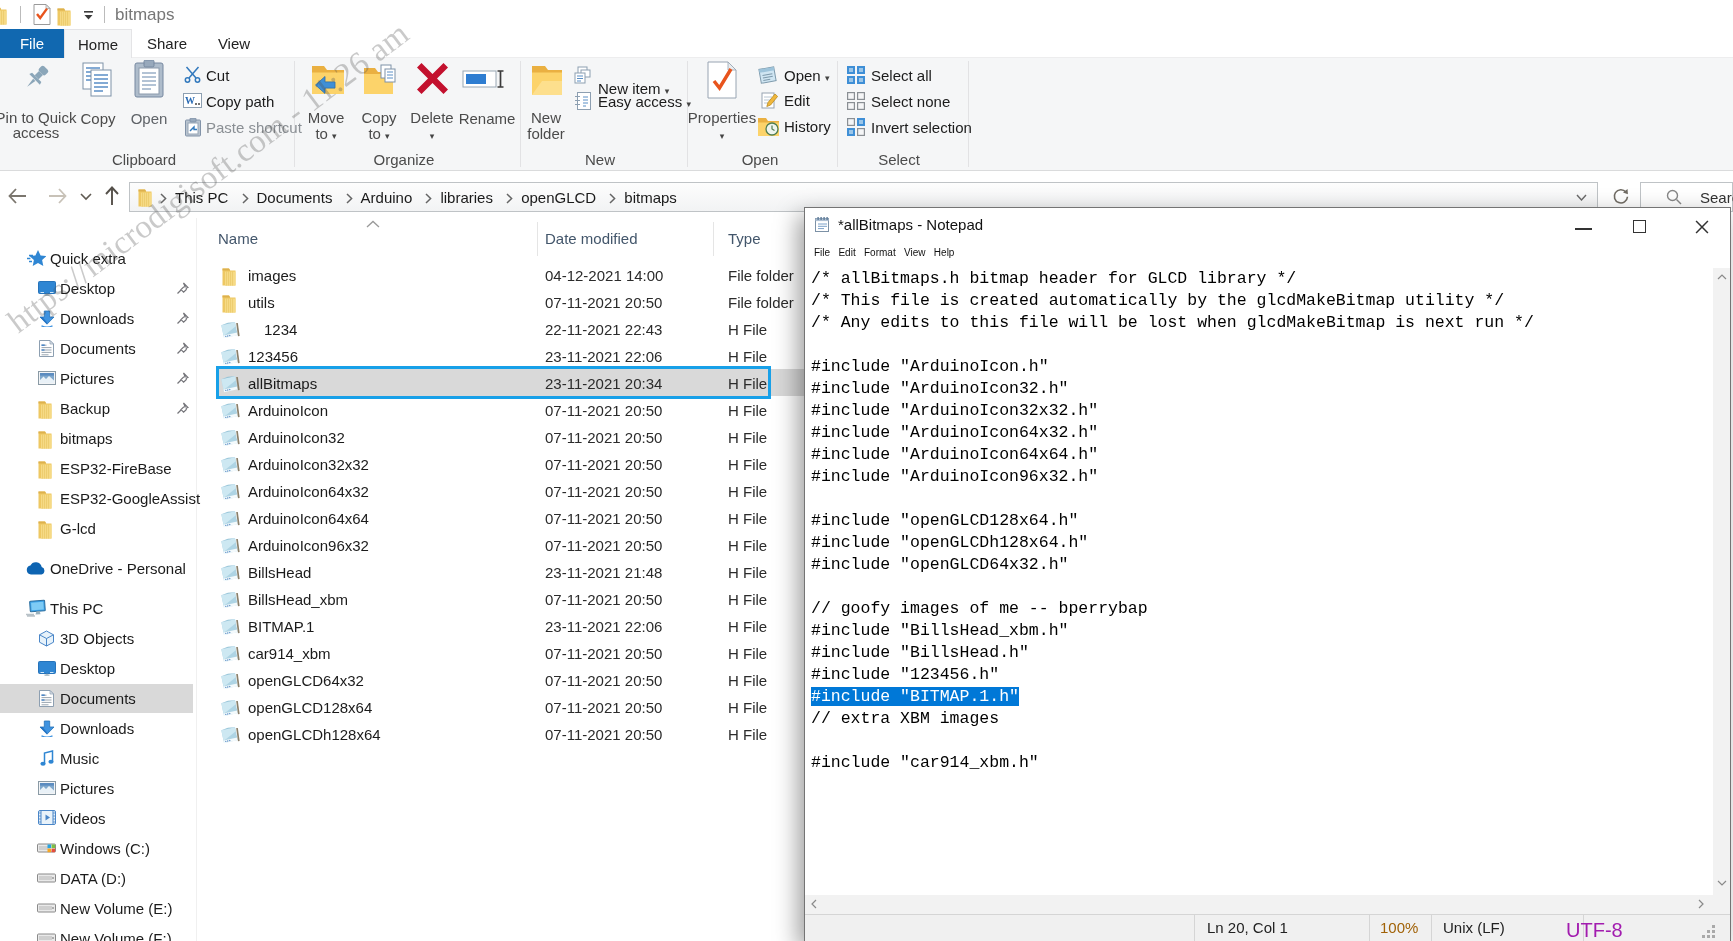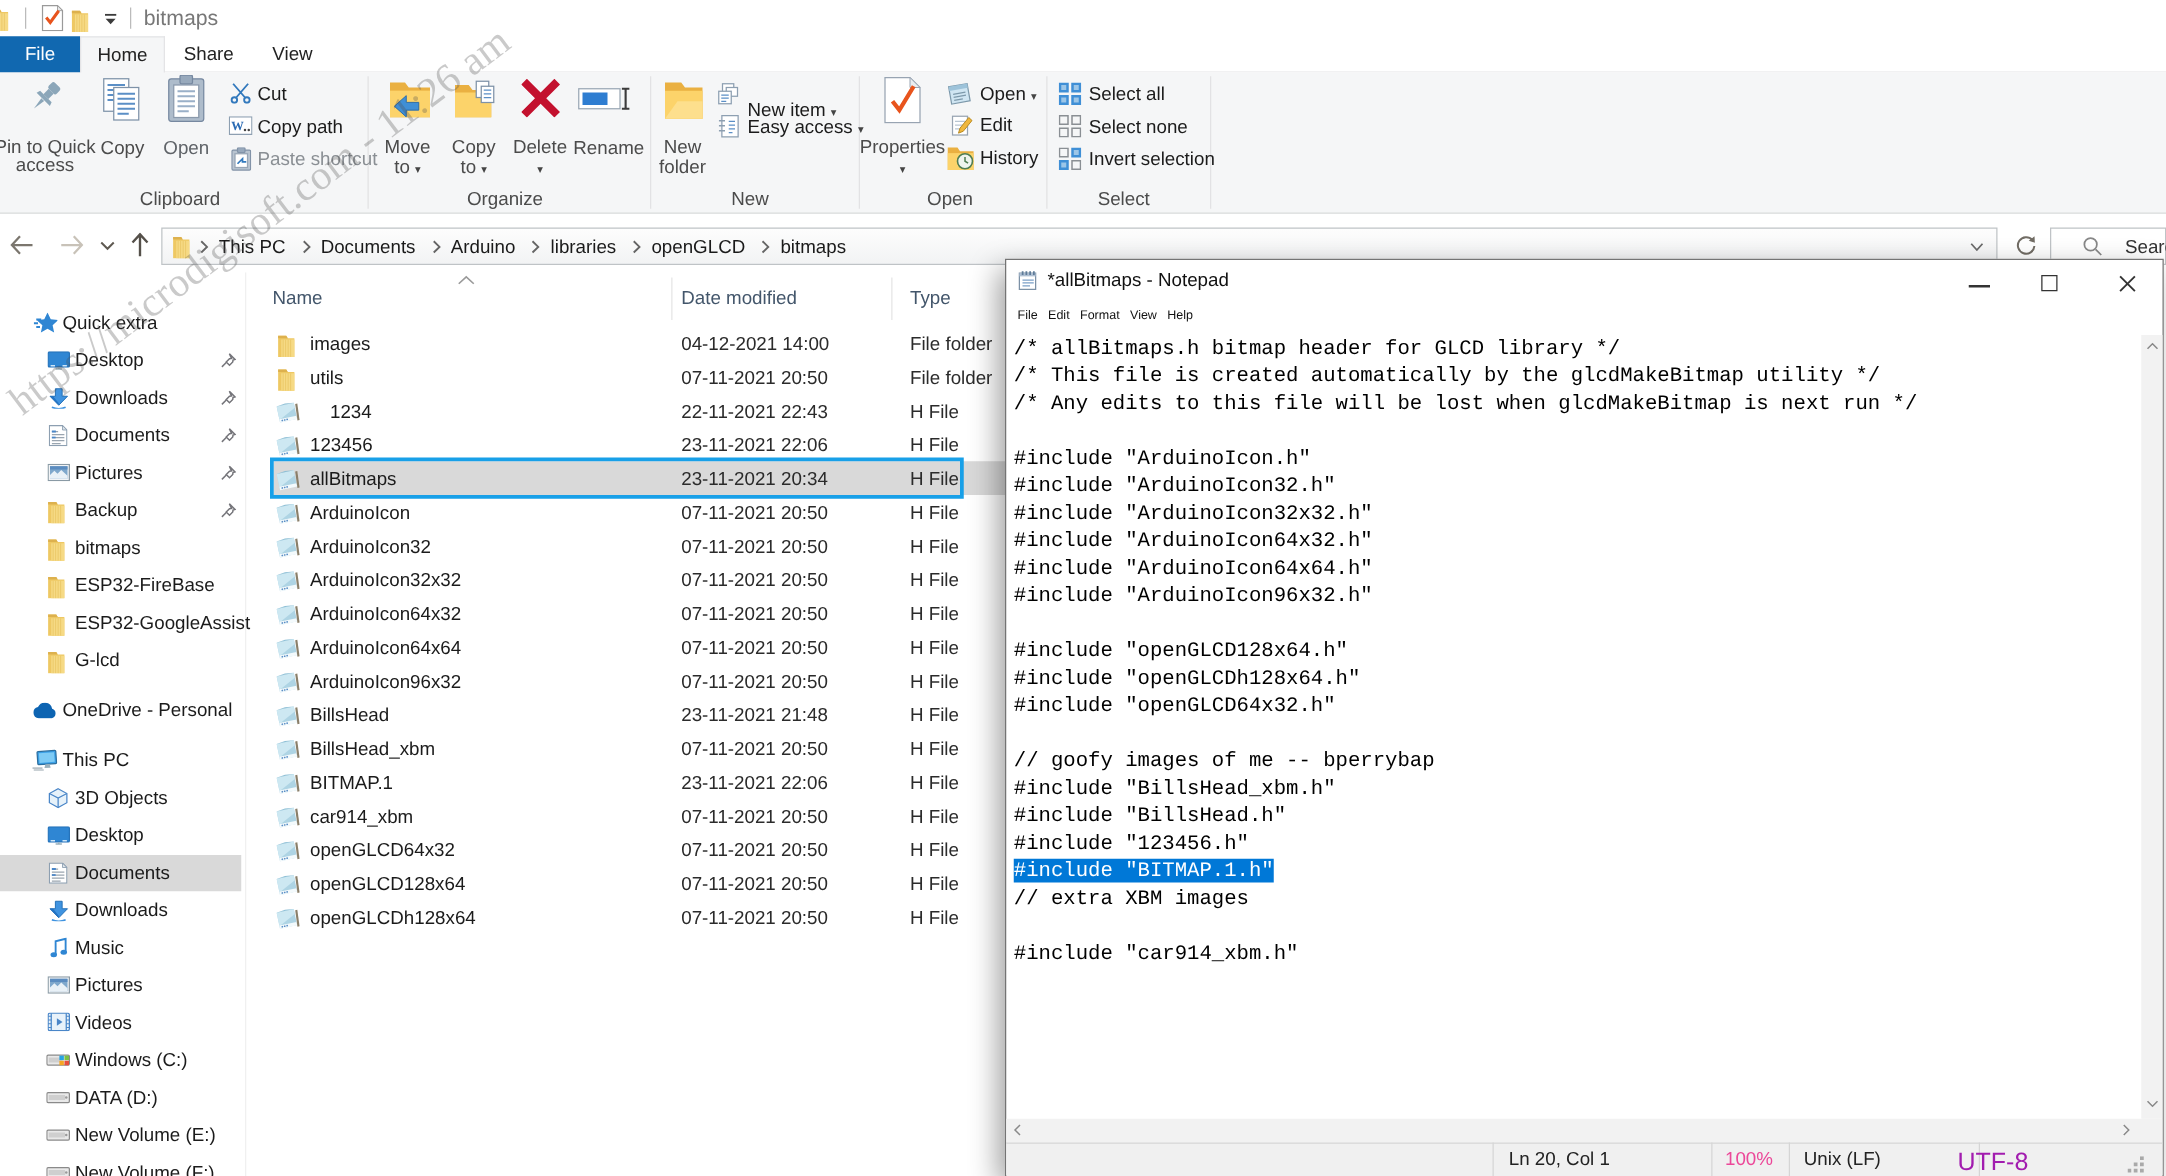--- a/index.html
+++ b/index.html
@@ -853,21 +853,21 @@
 <svg class="a" style="left:893px;top:691px" width="6" height="10" viewBox="0 0 6 10">
       <path d="M1 1l4 4-4 4" stroke="#8a8a8a" stroke-width="1.2" fill="none"></path>
     </svg>
 
 <div class="a" style="left:0;top:706px;width:925px;height:27px;background:#f0f0f0;border-top:1px solid #d5d5d5"></div>
 <div class="a" style="left:389px;top:706px;width:1px;height:27px;background:#d5d5d5"></div>
 <div class="a" style="left:564px;top:706px;width:1px;height:27px;background:#d5d5d5"></div>
 <div class="a" style="left:626px;top:706px;width:1px;height:27px;background:#d5d5d5"></div>
 <div class="a" style="left:778px;top:706px;width:1px;height:27px;background:#d5d5d5"></div>
 <div class="a" style="left:402px;top:711px;font-size:15px;color:#222;white-space:nowrap">Ln 20, Col 1</div>
-<div class="a" style="left:575px;top:711px;font-size:15px;color:#ec4899">100%</div>
+<div class="a" style="left:575px;top:711px;font-size:15px;color:#a16207">100%</div>
 <div class="a" style="left:638px;top:711px;font-size:15px;color:#222;white-space:nowrap">Unix (LF)</div>
 <div class="a" style="left:761px;top:711px;font-size:20px;color:#a21caf">UTF-8</div>
 <svg class="a" style="left:897px;top:717px" width="14" height="14" viewBox="0 0 14 14">
       <g fill="#a9a9a9">
         <rect x="10" y="0" width="3" height="3"></rect>
         <rect x="10" y="5" width="3" height="3"></rect>
         <rect x="10" y="10" width="3" height="3"></rect>
         <rect x="5" y="5" width="3" height="3"></rect>
         <rect x="5" y="10" width="3" height="3"></rect>
         <rect x="0" y="10" width="3" height="3"></rect>

